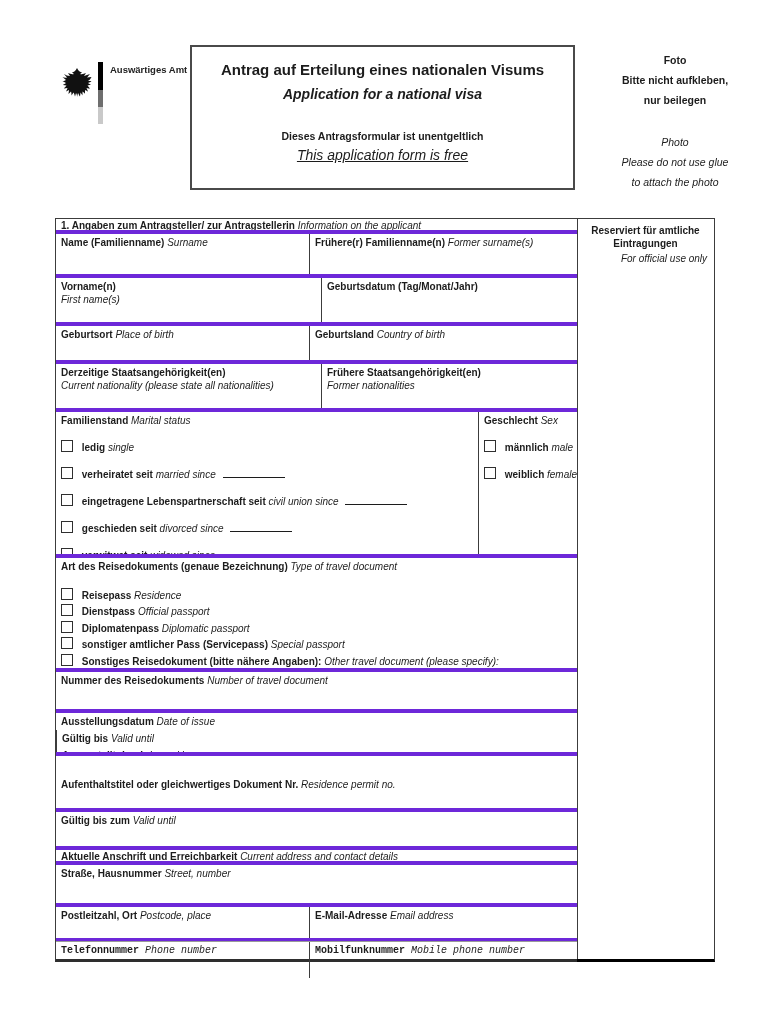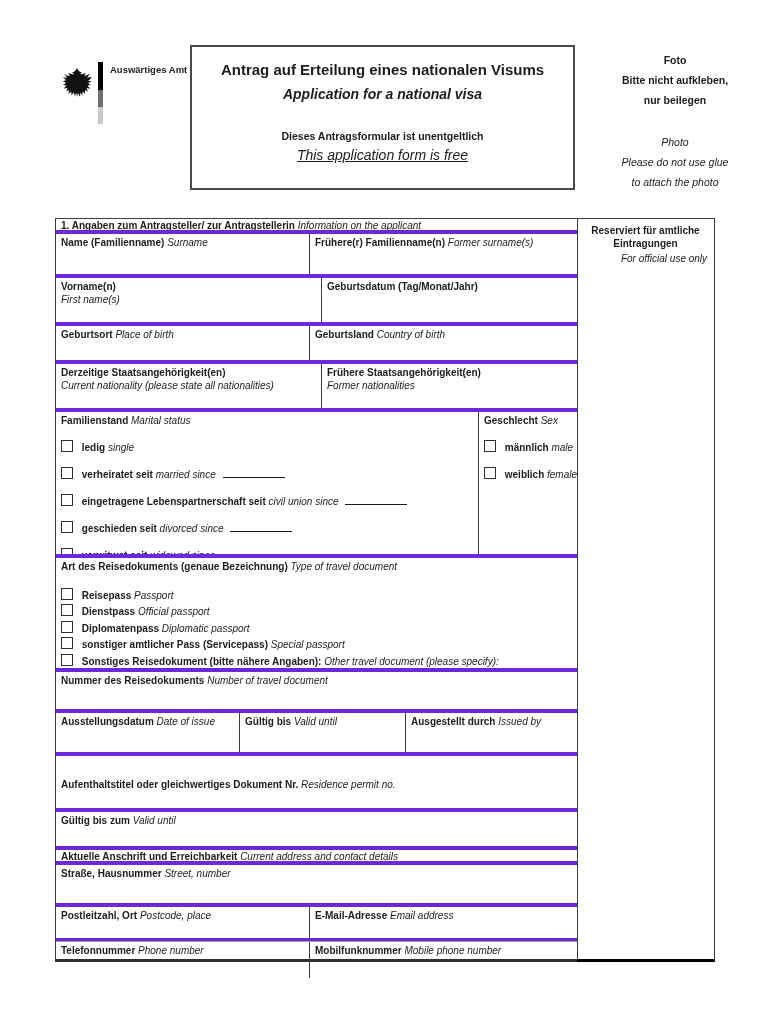--- a/index.html
+++ b/index.html
@@ -23,31 +23,31 @@
   .pn-gap{height:22px;}
   
   .main-col{position:absolute;left:55px;top:218px;width:523px;height:744px;box-sizing:border-box;
             border:1px solid #3c3c3c;border-bottom:3px solid #2e2e2e;}
   .official-col{position:absolute;left:577px;top:218px;width:138px;height:744px;box-sizing:border-box;
             border:1px solid #3c3c3c;border-left:none;border-bottom:3px solid #000000;
             text-align:center;font-size:10px;padding-top:5px;}
   .official-col .de{display:block;line-height:13px;}
   .official-col .en{display:block;margin-top:3px;margin-left:37px;}
   .row{position:relative;box-sizing:border-box;border-bottom:4px solid #6d28d9;overflow:hidden;}
-  .row:last-child{border-bottom:none;}
+  .row:last-child{border-bottom:none;font-family:Liberation Mono, monospace;}
   .row.flex{display:flex;}
   .cell{box-sizing:border-box;padding:2px 5px;font-size:10px;line-height:13px;overflow:hidden;}
   .flex>.cell{flex:0 0 auto;}
   .flex>.cell+.cell{border-left:1px solid #3c3c3c;}
   .cell.grow{flex:1 1 auto;}
   .de{font-weight:bold;}
   .en{font-style:italic;font-weight:normal;}
   .stack .de,.stack .en{display:block;}
   .h15{height:15px;} .h44{height:44px;} .h48{height:48px;gap:12px;} .h38{height:38px;}
-  .h146{height:146px;} .h114{height:114px;} .h41{height:41px;} .h43{height:43px;}
+  .h146{height:146px;} .h114{height:114px;} .h41{height:41px;} .h43{height:43px;flex-direction:column;}
   .h36{height:36px;margin-top:20px;} .h42{height:42px;} .h35{height:35px;} .h37{height:37px;}
   .w253{width:253px;} .w422{width:422px;} .w183{width:183px;} .w166{width:166px;}
   .hdr{padding:1px 5px;font-size:10px;line-height:12px;}
   .light-top{border-top:1px solid #9a9a9a;margin-top:-1px;}
   .cb{display:inline-block;width:10px;height:10px;border:1px solid #2f2f2f;background:#fff;
       vertical-align:-1px;margin-right:6px;flex:none;cursor:pointer;}
   .opt{margin-top:13px;white-space:nowrap;}
   .opt-t{margin-top:2.5px;white-space:nowrap;}
   .blank{display:inline-block;width:62px;height:9px;border-bottom:1px solid #1c1c1c;margin-left:4px;}
 </style>
@@ -182,21 +182,21 @@
     </div>
 
     <div class="row h114">
       <div class="cell">
         <div><span class="de">Art des Reisedokuments (genaue Bezeichnung)</span>
              <span class="en">Type of travel document</span></div>
         <div style="height:12px;"></div>
         <div class="opt-t">
           <span class="cb"></span>
           <span class="de">Reisepass</span>
-          <span class="en">Passport</span>
+          <span class="en">Residence</span>
         </div>
         <div class="opt-t">
           <span class="cb"></span>
           <span class="de">Dienstpass</span>
           <span class="en">Official passport</span>
         </div>
         <div class="opt-t">
           <span class="cb"></span>
           <span class="de">Diplomatenpass</span>
           <span class="en">Diplomatic passport</span>

